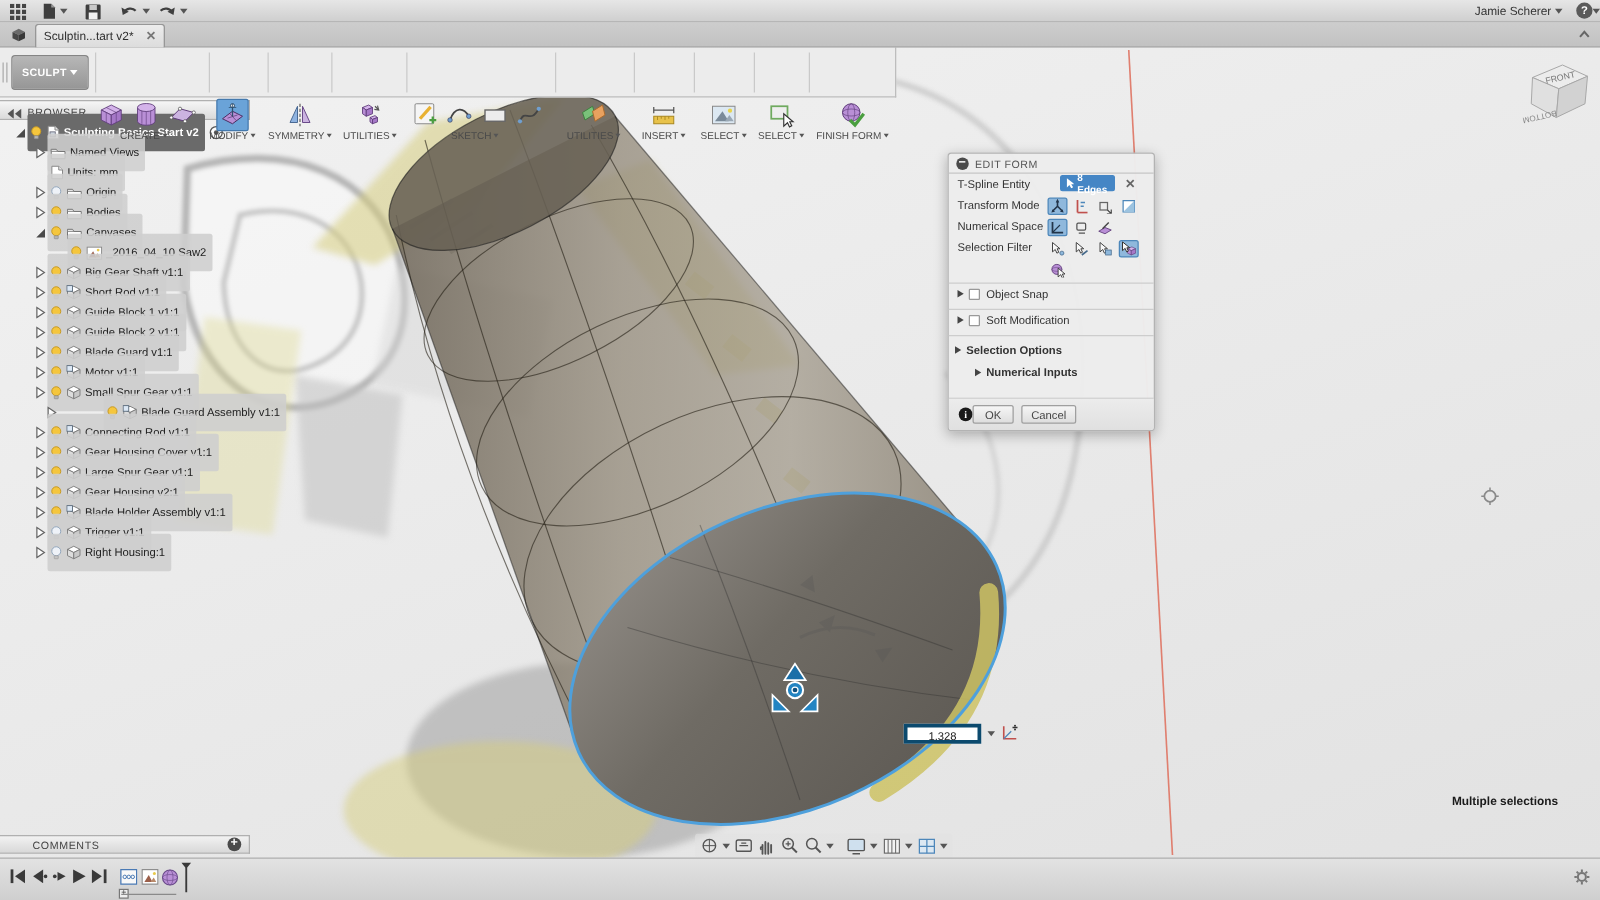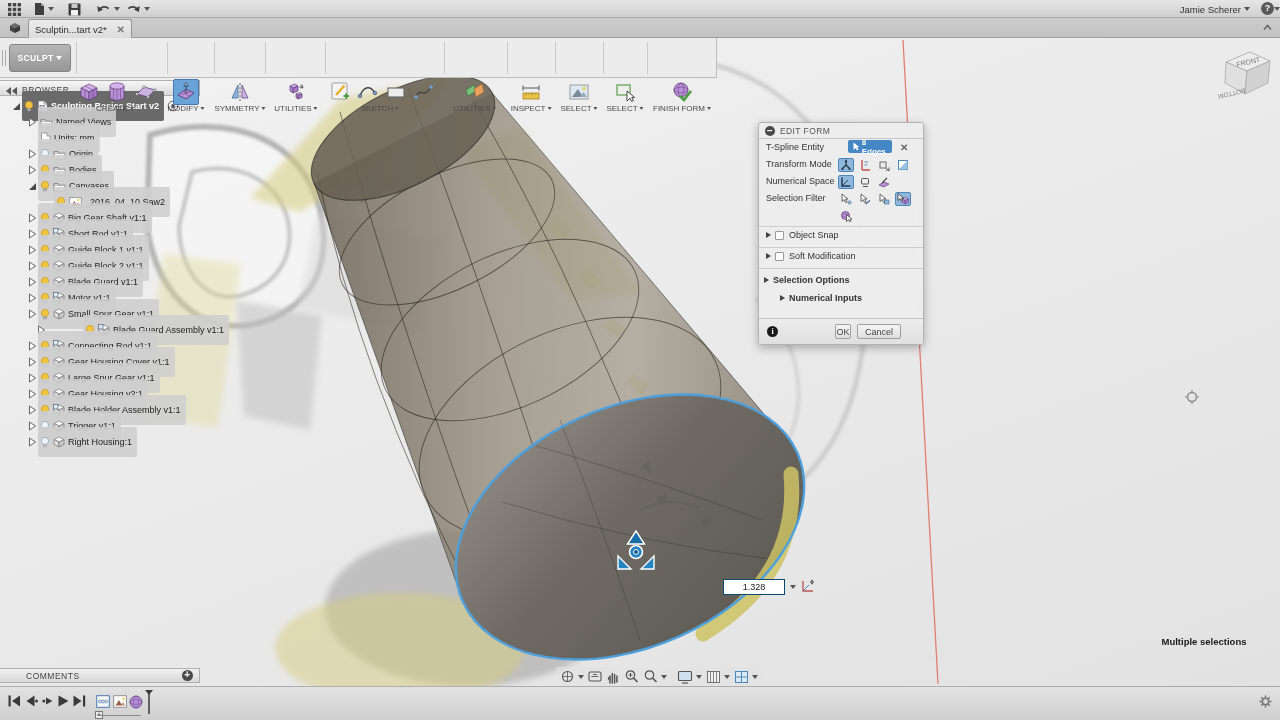--- a/index.html
+++ b/index.html
@@ -87,21 +87,21 @@
   .ef-cb { width:9px; height:9px; background:#fff; border:1px solid #999; border-radius:1px; margin-right:5px;}
   #ef-footer { position:absolute; left:0; bottom:0; width:164px; height:26px; border-top:1px solid #c2c2c2;
     background:linear-gradient(#ececec,#e0e0e0); border-radius:0 0 3px 3px; display:flex; align-items:center;}
   .ef-btn { height:15px; border:1px solid #9f9f9f; border-radius:2px; font-size:9px; color:#444;
     background:linear-gradient(#f6f6f6,#dedede); display:flex; align-items:center; justify-content:center;}
   #info-ic { width:11px; height:11px; border-radius:50%; background:#1a1a1a; color:#fff;
     font-size:8px; font-weight:bold; font-family:"Liberation Serif",serif; text-align:center; line-height:11px; margin-left:8px;}
 
   
   #manip-input { left:723px; top:578px; height:17px; display:flex; align-items:center; z-index:15; }
-  #manip-field { width:62px; height:16px; background:#fff; border:1px solid #0c4a6e;
+  #manip-field { width:62px; height:16px; background:#fff; border:3px solid #0c4a6e;
     font-size:9px; color:#222; text-align:center; line-height:15px; }
   #manip-dd { width:13px; height:16px; display:flex; align-items:center; justify-content:center; }
   #manip-ic { width:16px; height:15px; margin-left:2px; }
 
   
   #viewnav { left:556px; top:667px; height:19px; display:flex; align-items:center; gap:4px; z-index:12;
     background:rgba(225,225,225,.55); padding:0 4px; border-radius:2px;}
   .vn-ic { display:flex; align-items:center; }
 
   
@@ -404,21 +404,21 @@
         <span class="caret"></span>
       </span>
 
     <span class="tool-ic" style="left:531px">
       <svg width="24" height="24">
           <path d="M4,8 L20,8 M4,5.5 L4,10.5 M20,5.5 L20,10.5" stroke="#555" stroke-width="1"></path>
       <rect x="4" y="13" width="16" height="6" fill="#e8c24a" stroke="#a8861f" stroke-width=".8"></rect>
       <path d="M7,13 L7,16 M10,13 L10,15 M13,13 L13,16 M16,13 L16,15" stroke="#a8861f" stroke-width=".7"></path>
         </svg></span>
     <span class="grp-label" style="left:531px">
-        <span>INSPECT</span>
+        <span>INSERT</span>
         <span class="caret"></span>
       </span>
 
     <span class="tool-ic" style="left:579px">
       <svg width="24" height="24">
           <rect x="3" y="5" width="18" height="14" fill="#dce8f2" stroke="#888" stroke-width=".8"></rect>
       <polygon points="5,17 11,9 16,17" fill="#7a8a99"></polygon>
           <polygon points="13,17 16.5,12 20,17" fill="#9aa8b5"></polygon>
       <circle cx="17" cy="8.5" r="1.7" fill="#e8d44a"></circle>
         </svg></span>
@@ -1026,21 +1026,21 @@
       <span class="ef-exp"></span>
       <span>Selection Options</span>
     </div>
     <div class="ef-row" style="position:absolute;top:170px;left:21px;font-weight:bold">
       <span class="ef-exp"></span>
       <span>Numerical Inputs</span>
     </div>
 
     <div id="ef-footer">
       <span id="info-ic">i</span>
-      <button class="ef-btn" style="width:16px;margin-left:57px">OK</button>
+      <button class="ef-btn" style="width:33px;">OK</button>
       <button class="ef-btn" style="width:44px;margin-left:6px">Cancel</button>
     </div>
   </div>
 
   <div id="manip-input" class="abs">
     <span id="manip-field">1.328</span>
     <span id="manip-dd">
         <span class="caret"></span>
       </span>
     <svg id="manip-ic" width="16" height="15">

